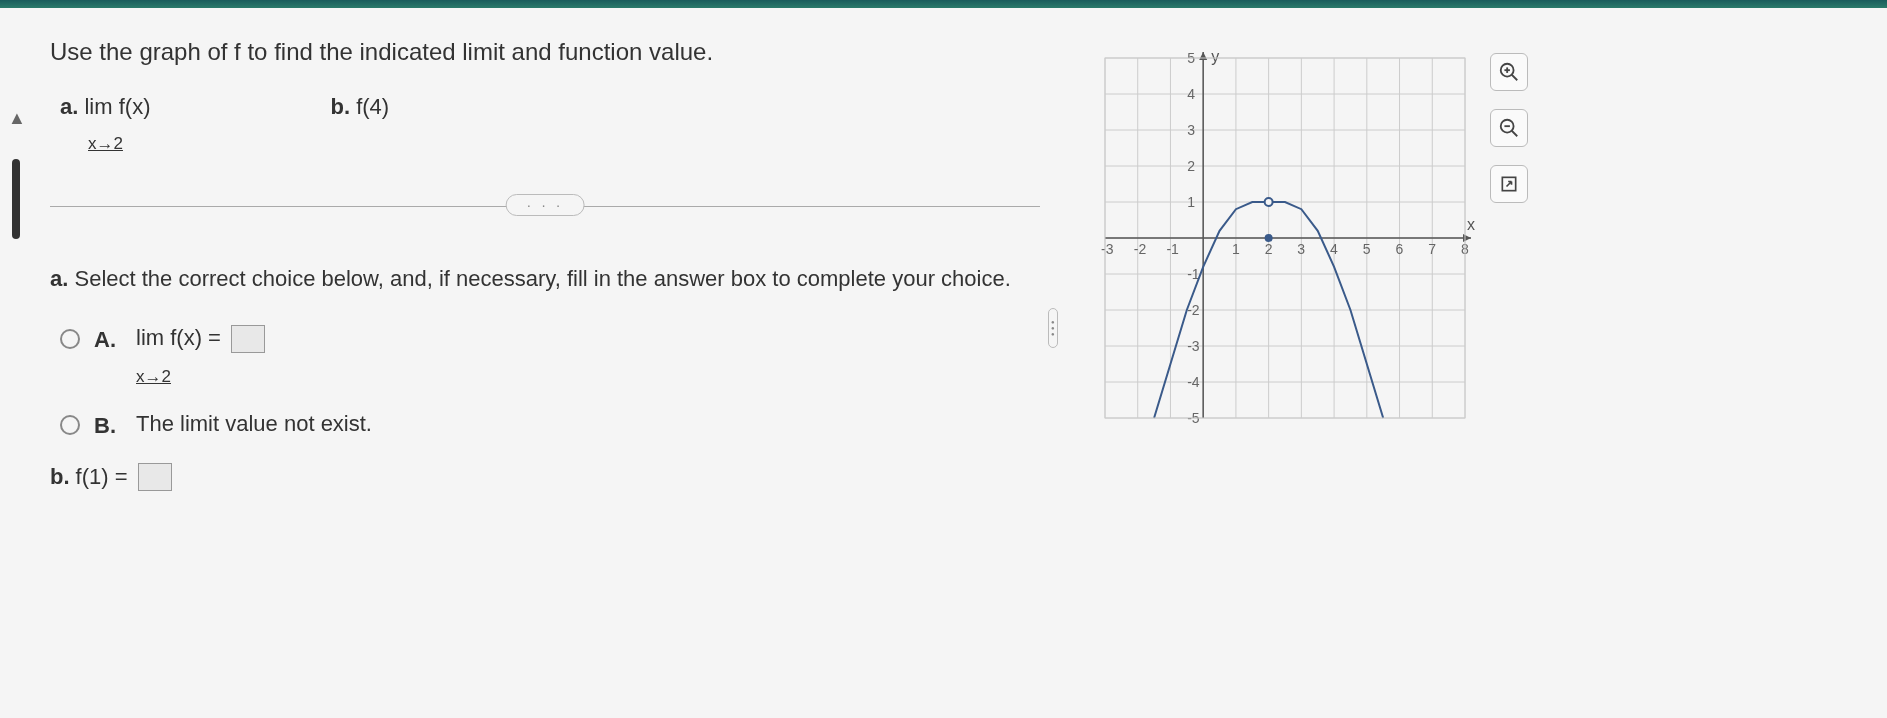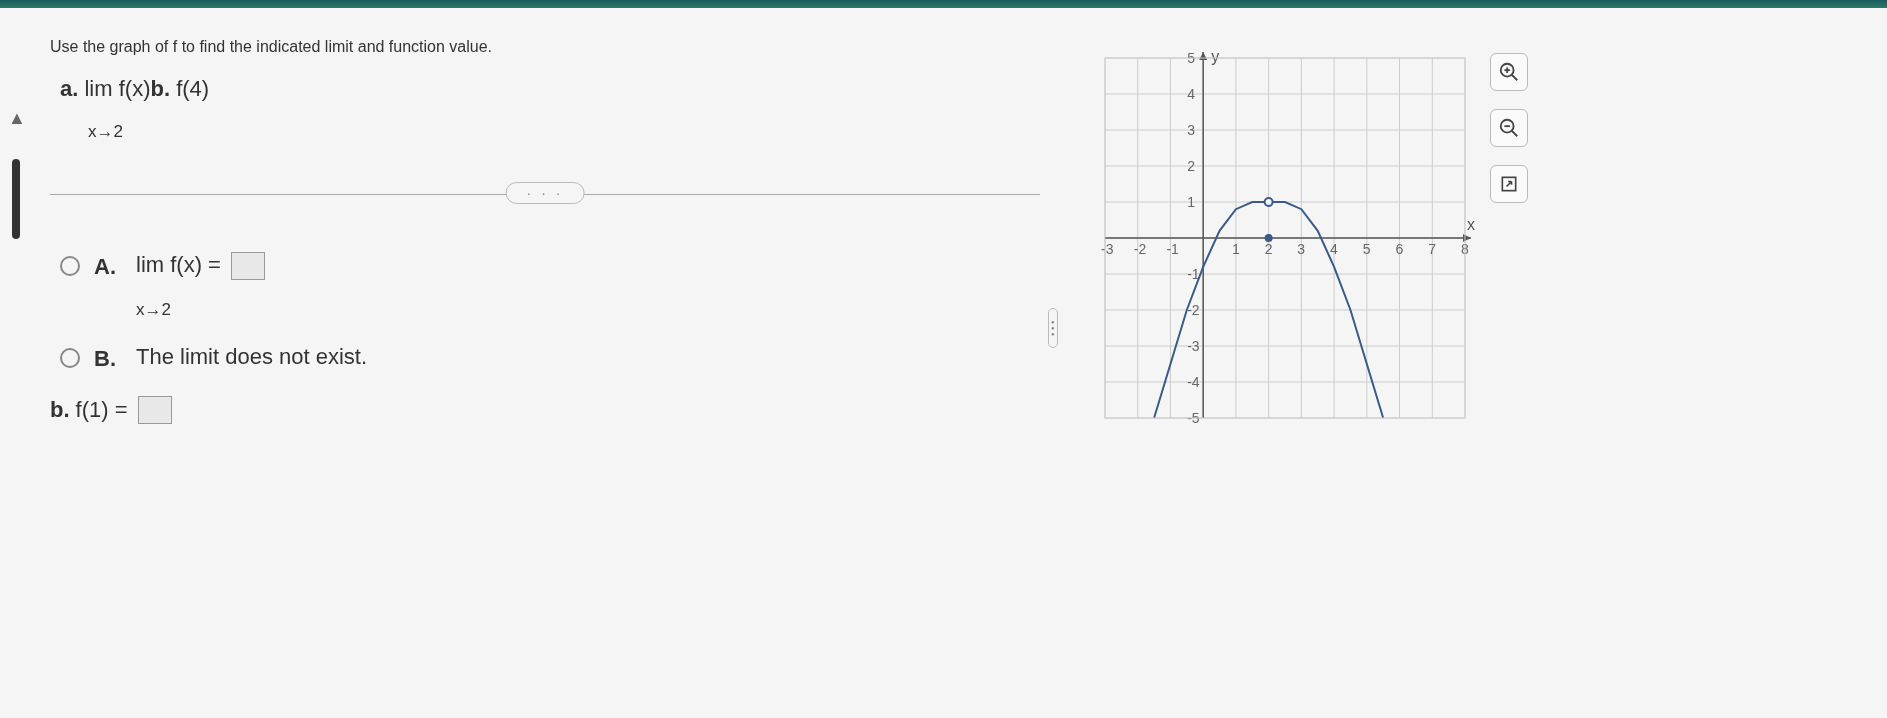--- a/index.html
+++ b/index.html
@@ -43,32 +43,33 @@
     .content {
       display: flex;
       gap: 40px;
     }
     .left-col {
       width: 990px;
       color: #333;
       font-size: 22px;
     }
     .prompt {
-      margin-bottom: 20px;
-      font-size: 16px;
+      margin-bottom: 28px;
+      font-size: 24px;
     }
     .parts {
       display: flex;
+      gap: 180px;
       margin-bottom: 40px;
       padding-left: 10px;
     }
     .part-a-top { }
     .part-b-top { }
     .bold { font-weight: bold; }
-    .sub { font-size: 17px; margin-top: 20px; padding-left: 28px; }
+    .sub { font-size: 17px; margin-top: 14px; padding-left: 28px; text-decoration: underline; }
     .divider-wrap {
       position: relative;
       height: 40px;
       margin-bottom: 30px;
     }
     .divider {
       border: none;
       border-top: 1px solid #aaa;
       position: absolute;
       top: 12px;
@@ -191,37 +192,41 @@
           <span class="bold">b.</span>
           <span>f(4)</span>
         </div>
       </div>
 
       <div class="divider-wrap">
         <hr class="divider">
         <div class="dots-pill">· · ·</div>
       </div>
 
+      <div class="instruction">
+        <span class="bold">a.</span>
+        <span>Select the correct choice below, and, if necessary, fill in the answer box to complete your choice.</span>
+      </div>
 
       <div class="choice-row">
         <div class="radio"></div>
         <div class="choice-letter">A.</div>
         <div class="choice-body">
           <div>
             <span>lim f(x) =</span>
             <span class="answer-box"></span>
           </div>
           <div class="sub" style="padding-left:0;">x→2</div>
         </div>
       </div>
 
       <div class="choice-row">
         <div class="radio"></div>
         <div class="choice-letter">B.</div>
-        <div class="choice-body">The limit does not exist.</div>
+        <div class="choice-body">The limit value not exist.</div>
       </div>
 
       <div class="part-b-answer">
         <span class="bold">b.</span>
         <span>f(1) =</span>
         <span class="answer-box"></span>
       </div>
 
     </div>
   </div>

